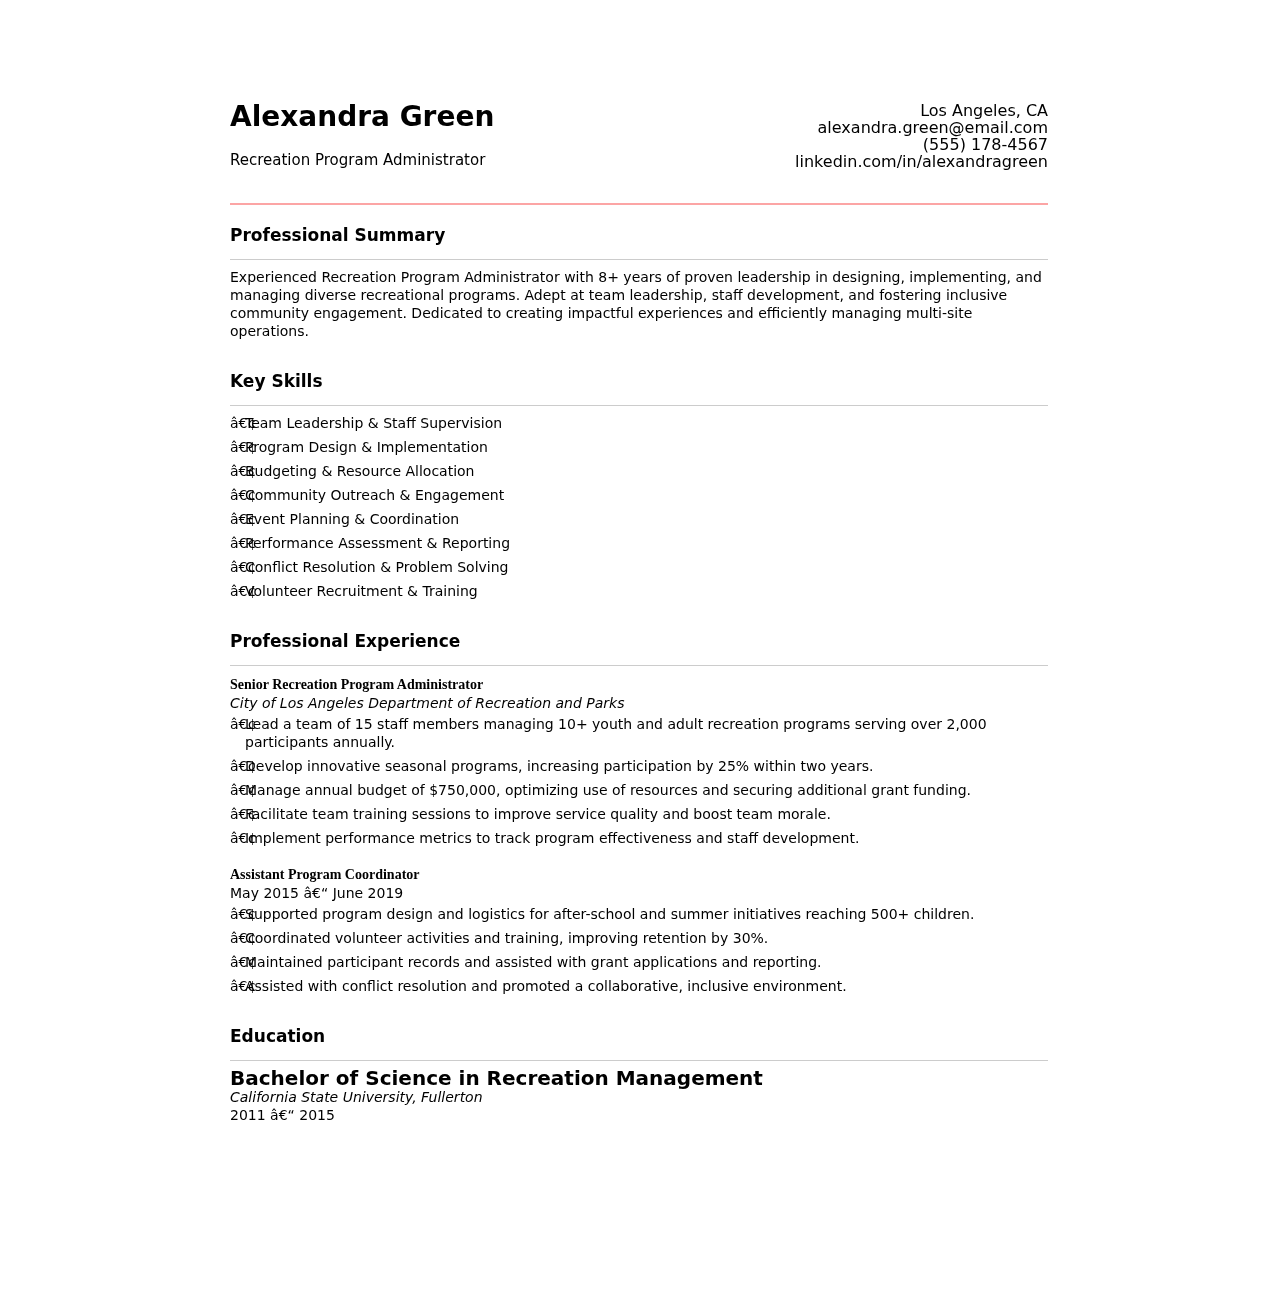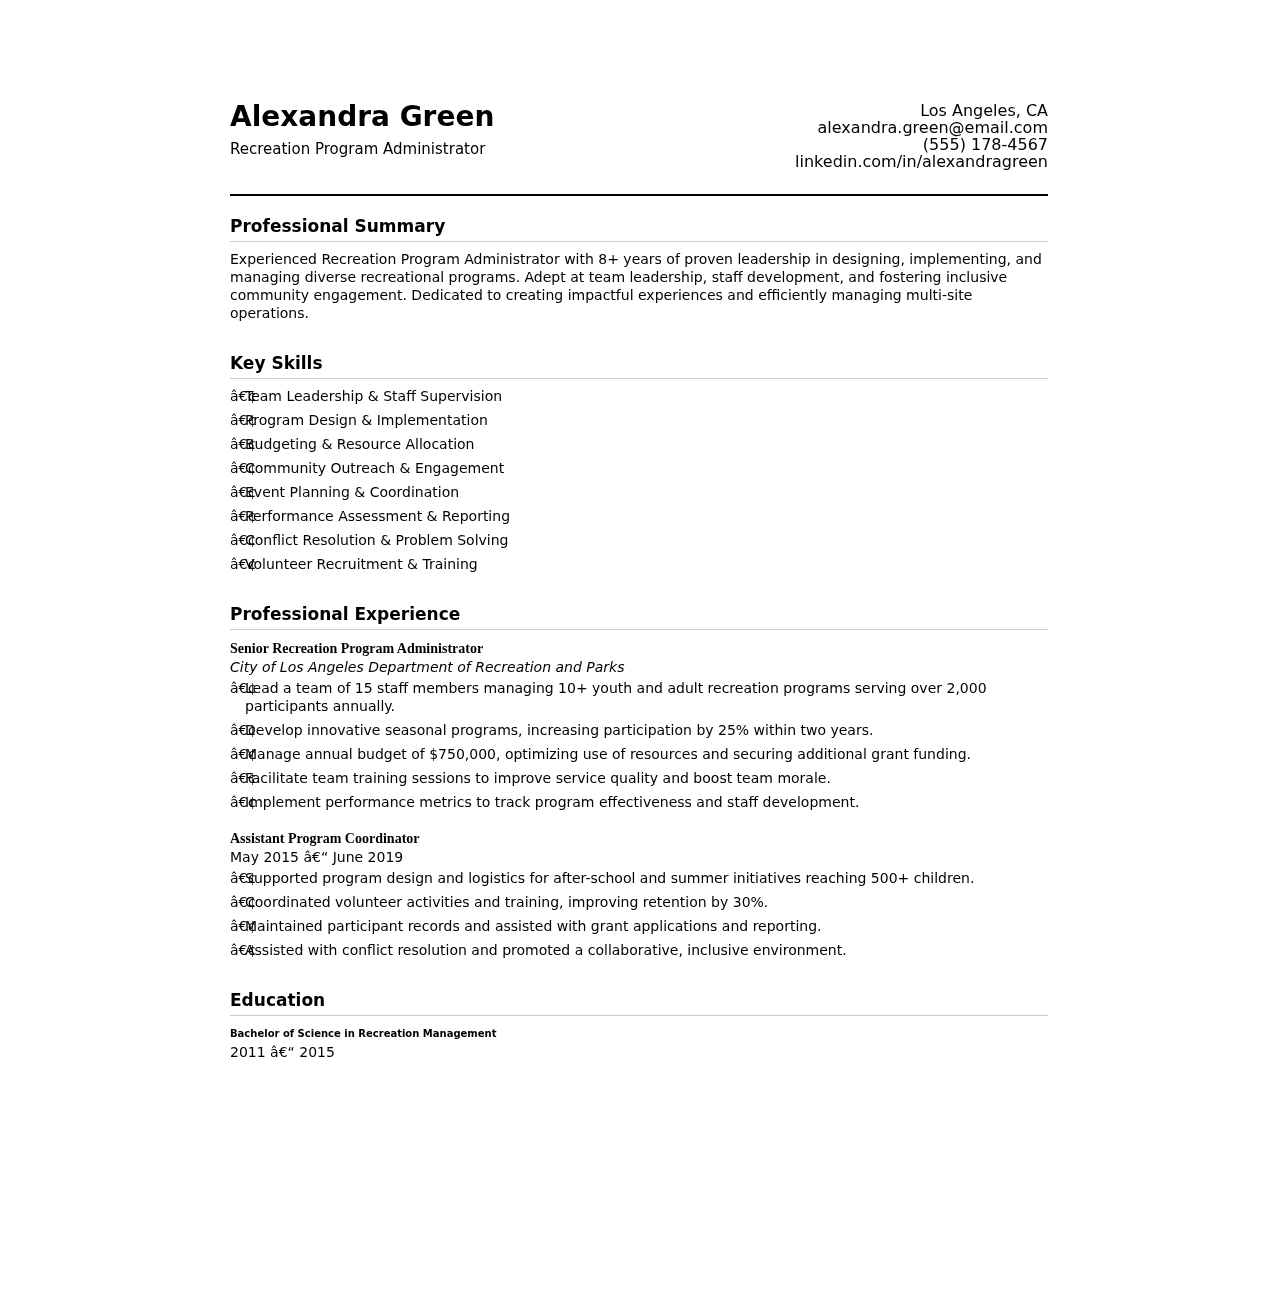--- a/index.html
+++ b/index.html
@@ -13,50 +13,50 @@
     width: 818px;
     margin: 0 auto;
     padding: 100px 0 210px 0;
   }
 
   
   .header {
     display: flex;
     justify-content: space-between;
     align-items: flex-start;
-    border-bottom: 2px solid #000000;
-    padding-bottom: 24px;
+    border-bottom: 2px solid #fca5a5;
+    padding-bottom: 33px;
   }
   .person-name {
     font-size: 28px;
     line-height: 34px;
     font-weight: bold;
     margin: 0;
   }
   .person-title {
     font-size: 15px;
     line-height: 18px;
-    margin-top: 6px;
+    margin-top: 17px;
   }
   .contact {
     text-align: right;
     font-size: 16px;
     line-height: 17px;
     padding-top: 2px;
   }
 
   
   .section { margin-top: 31px; }
   .section.first { margin-top: 20px; }
   .section-heading {
     font-size: 17px;
     line-height: 21px;
     font-weight: bold;
     margin: 0;
-    padding-bottom: 4px;
+    padding-bottom: 13px;
     border-bottom: 1px solid #cccccc;
   }
   .summary-text {
     margin: 8px 0 0 0;
     font-size: 14px;
     line-height: 18px;
   }
 
   
   ul.bullets {
@@ -96,21 +96,21 @@
   }
   .job-dates {
     font-size: 14px;
     line-height: 18px;
   }
   .job ul.bullets { margin-top: 3px; }
 
   
   .edu { margin-top: 8px; }
   .edu-degree {
-    font-size: 10px;
+    font-size: 20px;
     font-weight: bold;
     line-height: 19px;
   }
   .edu-school {
     font-size: 14px;
     font-style: italic;
     line-height: 18px;
   }
   .edu-dates {
     font-size: 14px;
@@ -178,17 +178,18 @@
         <li><span class="bullet-glyph">â€¢</span><span>Maintained participant records and assisted with grant applications and reporting.</span></li>
         <li><span class="bullet-glyph">â€¢</span><span>Assisted with conflict resolution and promoted a collaborative, inclusive environment.</span></li>
       </ul>
     </div>
   </div>
 
   <div class="section">
     <h2 class="section-heading">Education</h2>
     <div class="edu">
       <div class="edu-degree">Bachelor of Science in Recreation Management</div>
+      <div class="edu-school">California State University, Fullerton</div>
       <div class="edu-dates">2011 â€“ 2015</div>
     </div>
   </div>
 
 </div>
 
 </body></html>

